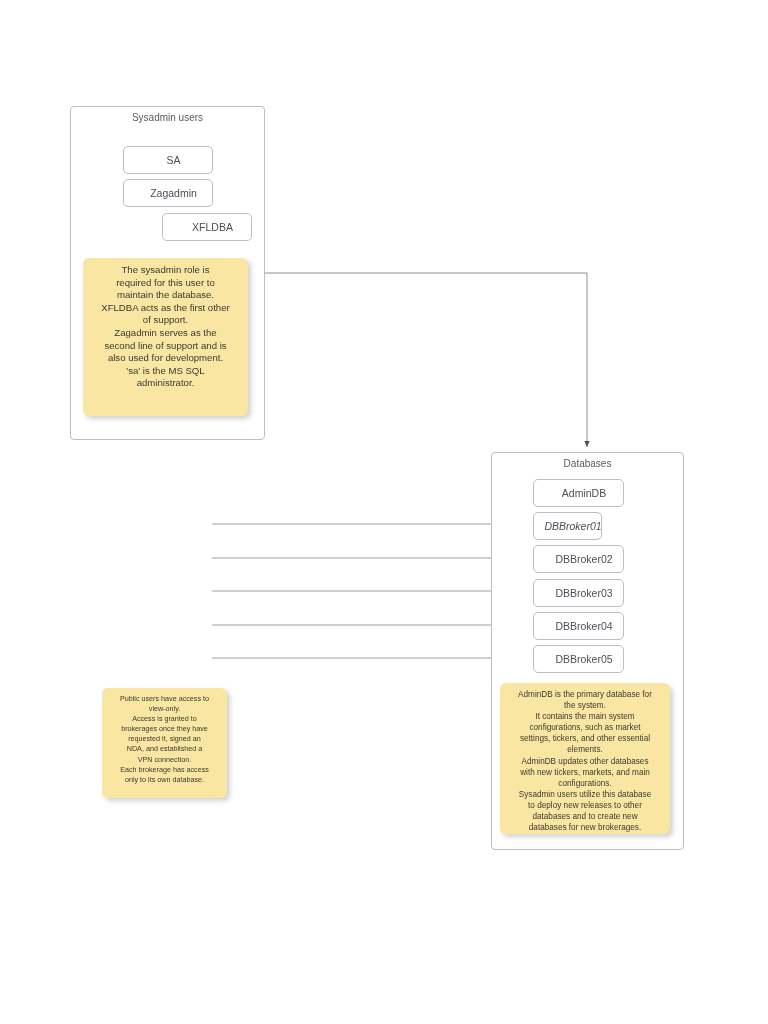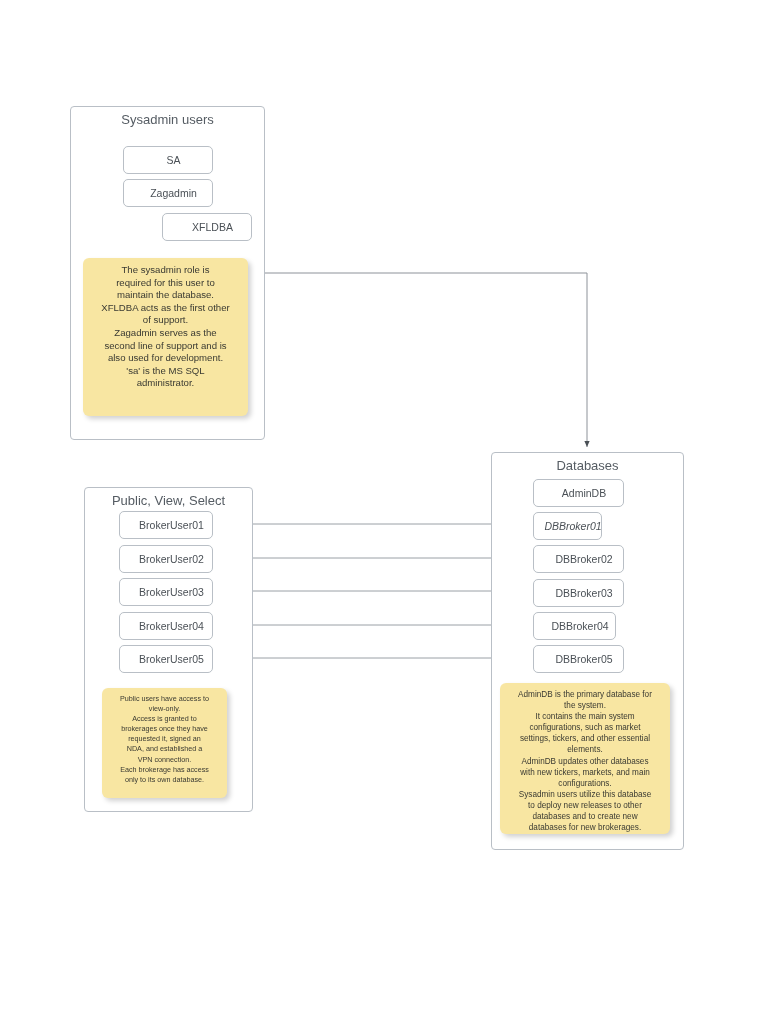--- a/index.html
+++ b/index.html
@@ -38,21 +38,21 @@
     border: 1px solid #b9bfc6;
     border-radius: 4px;
     background: #ffffff;
     box-sizing: border-box;
   }
   .group-title {
     position: absolute;
     left: 0;
     right: 0;
     text-align: center;
-    font-size: 13px;
+    font-size: 10px;
     color: #555c63;
     white-space: nowrap;
   }
   
   .node {
     position: absolute;
     box-sizing: border-box;
     border: 1px solid #b9bfc6;
     border-radius: 5px;
     background: #ffffff;
@@ -128,50 +128,41 @@
     <span class="note-line">maintain the database.</span>
     <span class="note-line">XFLDBA acts as the first other</span>
     <span class="note-line">of support.</span>
     <span class="note-line">Zagadmin serves as the</span>
     <span class="note-line">second line of support and is</span>
     <span class="note-line">also used for development.</span>
     <span class="note-line">'sa' is the MS SQL</span>
     <span class="note-line">administrator.</span>
   </div>
 
-  <div class="group" id="public-group" style="left:84px; top:487px; width:169px; height:325px;">
-    <div class="group-title" style="top:5px;">Public, View, Select</div>
-
-    <div class="node" style="left:34px; top:23px; width:94px; height:28px;">BrokerUser01</div>
-    <div class="node" style="left:34px; top:57px; width:94px; height:28px;">BrokerUser02</div>
-    <div class="node" style="left:34px; top:90px; width:94px; height:28px;">BrokerUser03</div>
-    <div class="node" style="left:34px; top:124px; width:94px; height:28px;">BrokerUser04</div>
-    <div class="node" style="left:34px; top:157px; width:94px; height:28px;">BrokerUser05</div>
-  </div>
 
   <div class="note" id="note-public" style="left:102px; top:688px; width:125px; height:110px;">
     <span class="note-line">Public users have access to</span>
     <span class="note-line">view-only.</span>
     <span class="note-line">Access is granted to</span>
     <span class="note-line">brokerages once they have</span>
     <span class="note-line">requested it, signed an</span>
     <span class="note-line">NDA, and established a</span>
     <span class="note-line">VPN connection.</span>
     <span class="note-line">Each brokerage has access</span>
     <span class="note-line">only to its own database.</span>
   </div>
 
   <div class="group" id="databases-group" style="left:491px; top:452px; width:193px; height:398px;">
     <div class="group-title" style="top:5px;">Databases</div>
 
     <div class="node" style="left:41px; top:26px; width:91px; height:28px;">AdminDB</div>
     <div class="node" style="left:41px; top:59px; width:69px; height:28px;font-style:italic;">DBBroker01</div>
     <div class="node" style="left:41px; top:92px; width:91px; height:28px;">DBBroker02</div>
     <div class="node" style="left:41px; top:126px; width:91px; height:28px;">DBBroker03</div>
-    <div class="node" style="left:41px; top:159px; width:83px; height:28px;">DBBroker04</div>
+    <div class="node" style="left:41px; top:159px; width:91px; height:28px;">DBBroker04</div>
     <div class="node" style="left:41px; top:192px; width:91px; height:28px;">DBBroker05</div>
   </div>
 
   <div class="note" id="note-admindb" style="left:500px; top:683px; width:170px; height:151px;">
     <span class="note-line">AdminDB is the primary database for</span>
     <span class="note-line">the system.</span>
     <span class="note-line">It contains the main system</span>
     <span class="note-line">configurations, such as market</span>
     <span class="note-line">settings, tickers, and other essential</span>
     <span class="note-line">elements.</span>

